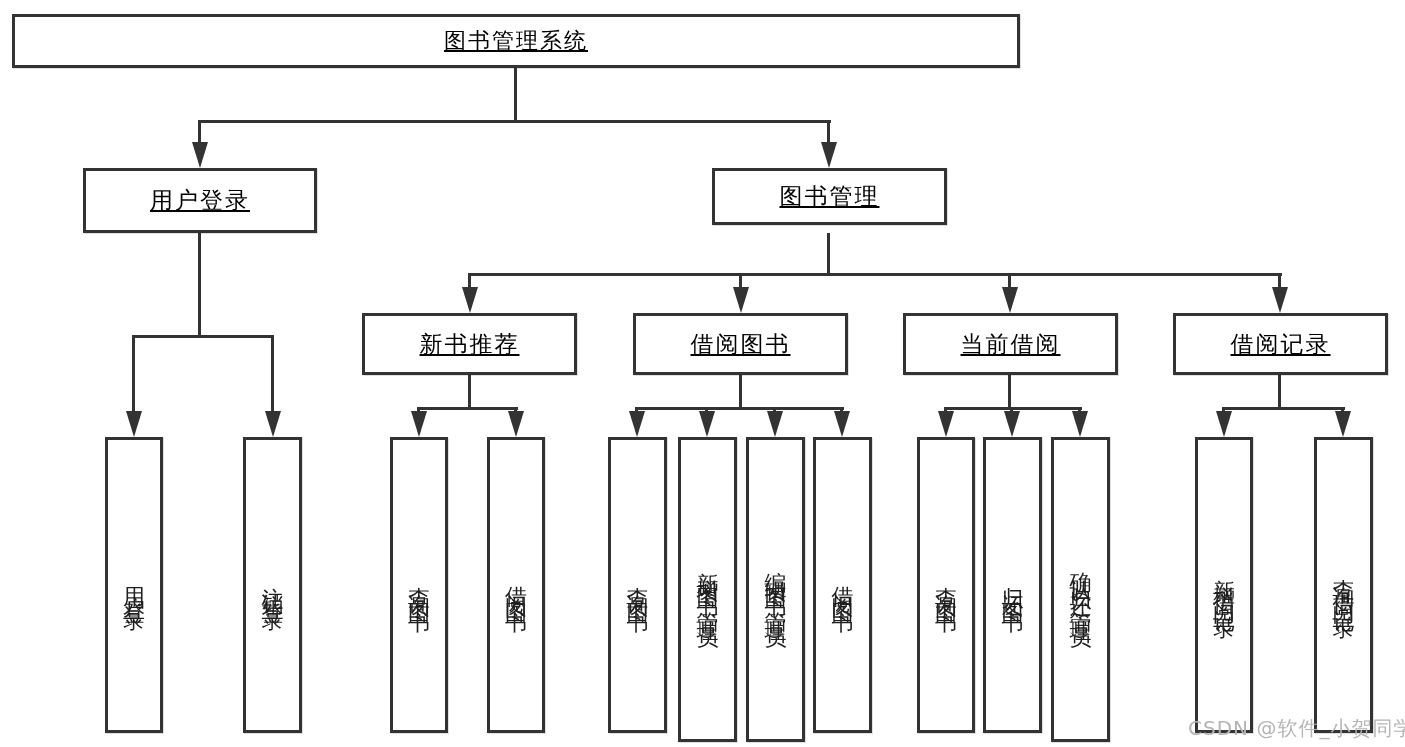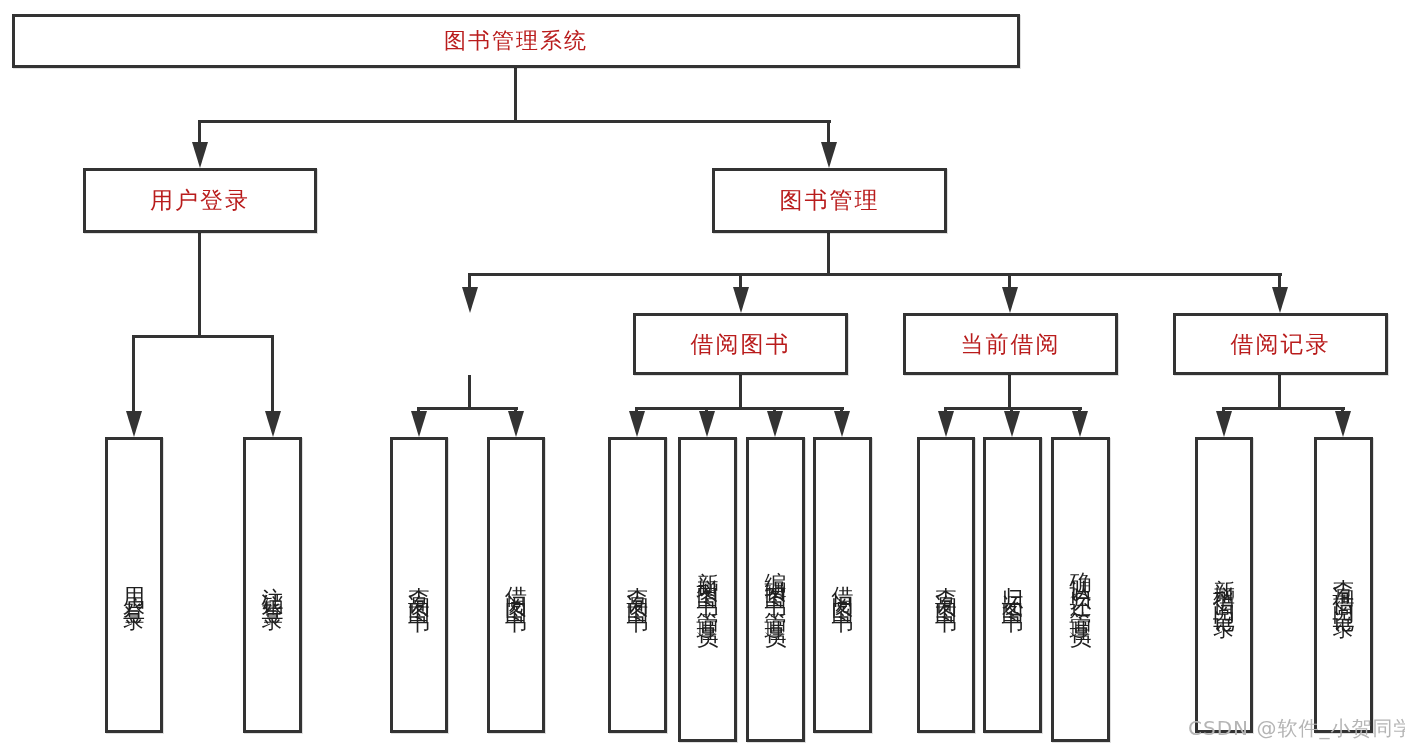--- a/index.html
+++ b/index.html
@@ -7,21 +7,21 @@
   body { font-family:"DejaVu Sans","Liberation Sans",sans-serif; }
   .canvas {
     position:relative; width:1405px; height:747px; background:#ffffff;
     overflow:hidden; color:#1f1f1f;
   }
   .box {
     position:absolute; border:3px solid #333333; background:#ffffff;
     display:flex; align-items:center; justify-content:center;
     box-shadow:1px 1px 0 rgba(0,0,0,0.12);
   }
-  .box .lbl { font-size:23px; letter-spacing:2px; color:#b91c1c; white-space:nowrap; }
+  .box .lbl { font-size:23px; letter-spacing:2px; color:#000000; white-space:nowrap;text-decoration:underline; }
   .box.rootbox .lbl { font-size:22px; }
   .leaf { top:437px; height:296px; }
   .leaf.tall { height:305px; }
   .vtext {
     writing-mode:vertical-rl; text-orientation:mixed;
     font-size:22px; letter-spacing:8px; color:#1f1f1f; line-height:1;
   }
   .v { position:absolute; width:3px; background:#333333; }
   .h { position:absolute; height:3px; background:#333333; }
   .arr {
@@ -99,24 +99,27 @@
   <div class="arr" style="left:1335px; top:411px;"></div>
 
   <div class="box rootbox" style="left:12px; top:14px; width:1008px; height:54px;">
     <span class="lbl">图书管理系统</span>
   </div>
 
   <div class="box" style="left:83px; top:168px; width:234px; height:65px;">
     <span class="lbl">用户登录</span>
   </div>
 
-  <div class="box" style="left:712px; top:168px; width:235px; height:65px;">
+  <div class="box" style="left:712px; top:168px; width:235px; height:57px;">
     <span class="lbl">图书管理</span>
   </div>
 
+  <div class="box" style="left:362px; top:313px; width:215px; height:62px;">
+    <span class="lbl">新书推荐</span>
+  </div>
 
   <div class="box" style="left:633px; top:313px; width:215px; height:62px;">
     <span class="lbl">借阅图书</span>
   </div>
 
   <div class="box" style="left:903px; top:313px; width:215px; height:62px;">
     <span class="lbl">当前借阅</span>
   </div>
 
   <div class="box" style="left:1173px; top:313px; width:215px; height:62px;">

